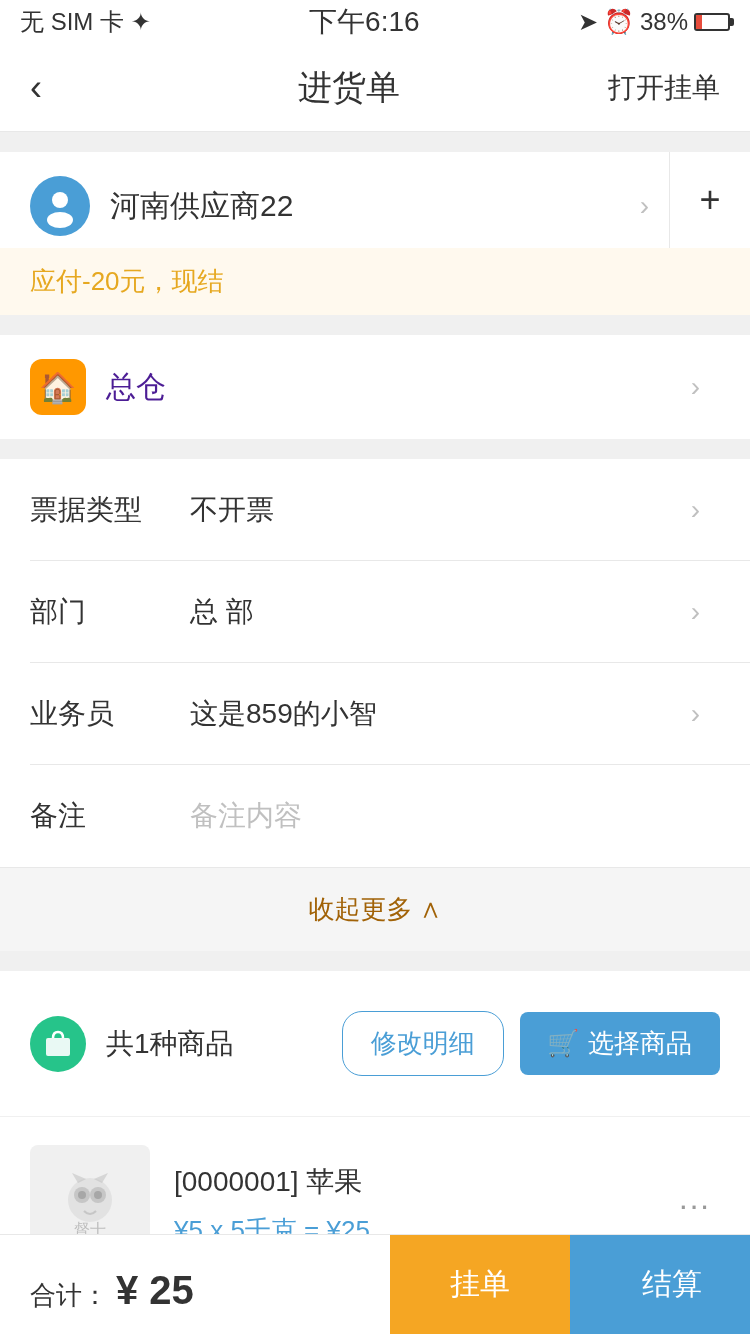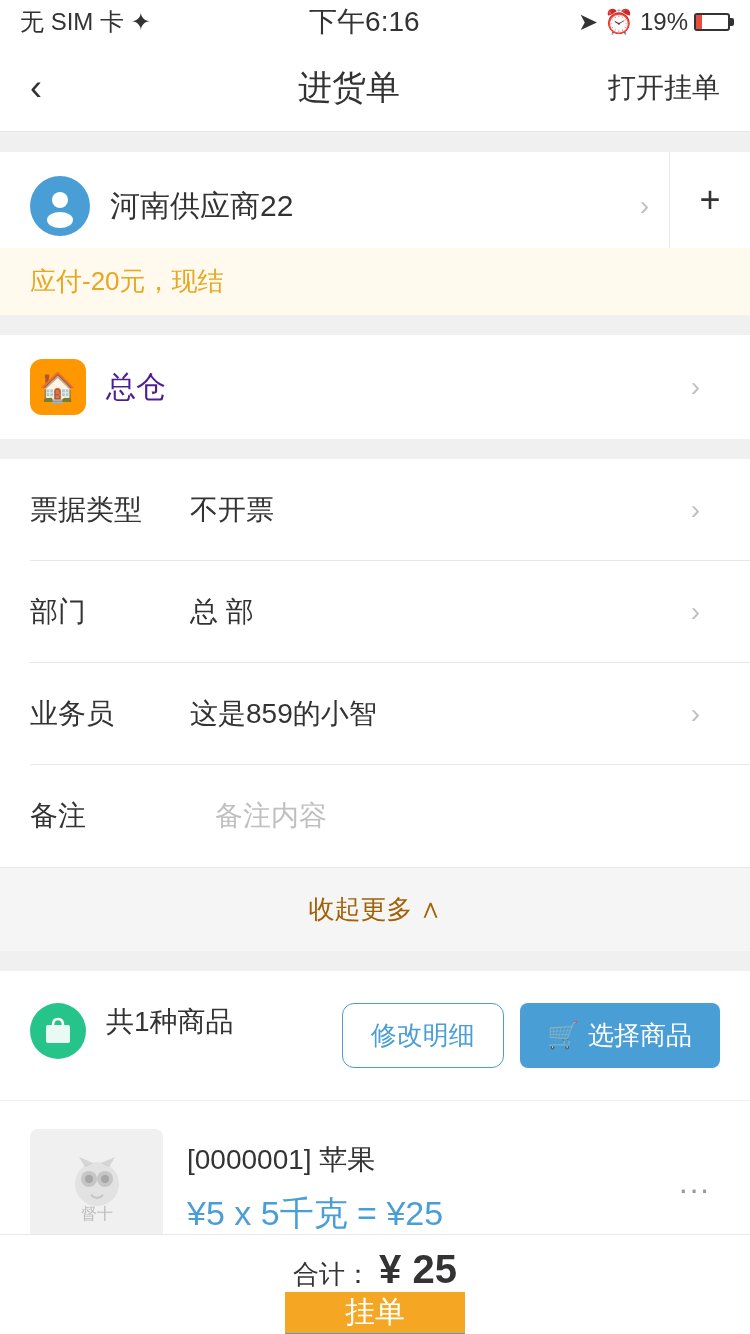--- a/index.html
+++ b/index.html
@@ -154,41 +154,42 @@
       padding: 24px;
       font-size: 26px;
       color: #a16207;
       border-top: 1px solid #e8e8e8;
     }
 
     
     .products-header {
       background: #fff;
       display: flex;
-      padding: 32px 30px;
+      align-items: center;
+      padding: 40px 30px;
       margin-top: 20px;
     }
     .products-icon {
       width: 56px;
       height: 56px;
       border-radius: 50%;
       background: #26c48a;
       display: flex;
       align-items: center;
       justify-content: center;
       margin-right: 20px;
       font-size: 26px;
       color: #fff;
     }
     .products-count { flex: 1; font-size: 28px; color: #333; }
     .btn-outline {
       border: 1px solid #4a9ed6;
       color: #4a9ed6;
       background: #fff;
-      border-radius: 12px;
+      border-radius: 20px;
       padding: 14px 28px;
       font-size: 26px;
       margin-right: 16px;
     }
     .btn-primary {
       background: #4a9ed6;
       color: #fff;
       border: none;
       border-radius: 8px;
       padding: 14px 28px;
@@ -201,47 +202,46 @@
     
     .product-item {
       background: #fff;
       margin-top: 1px;
       display: flex;
       align-items: center;
       padding: 28px 30px;
       gap: 24px;
     }
     .product-thumb {
-      width: 133px;
+      width: 120px;
       height: 120px;
       background: #f0f0f0;
       border-radius: 8px;
       display: flex;
       align-items: center;
       justify-content: center;
       flex-shrink: 0;
     }
     .product-info { flex: 1; }
     .product-name { font-size: 28px; color: #333; margin-bottom: 12px; }
-    .product-price { font-size: 34px; color: #333; }
+    .product-price { font-size: 26px; color: #333; }
     .product-price span { color: #4a9ed6; }
     .product-more { color: #999; font-size: 32px; padding: 0 10px; }
 
     
     .bottom-gap { height: 180px; }
     .bottom-bar {
       position: fixed;
       bottom: 0;
       width: 750px;
       height: 100px;
       display: flex;
       align-items: center;
       background: #fff;
       border-top: 1px solid #e8e8e8;
-      flex-direction: column;
     }
     .total-section {
       flex: 1;
       padding: 0 30px;
     }
     .btn-hang {
       width: 180px;
       height: 100px;
       background: #f5a623;
       color: #fff;
@@ -268,21 +268,21 @@
 <body>
 
 <div class="status-bar">
   <div class="status-left">
     <span>无 SIM 卡 ✦</span>
   </div>
   <div class="status-center">下午6:16</div>
   <div class="status-right">
     <span>➤</span>
     <span>⏰</span>
-    <span>19%</span>
+    <span>38%</span>
     <span style="display:inline-block;width:36px;height:18px;border:2px solid #333;border-radius:3px;position:relative;">
       <span style="display:block;width:20%;height:100%;background:#e74c3c;"></span>
       <span style="position:absolute;right:-6px;top:3px;width:4px;height:8px;background:#333;border-radius:0 2px 2px 0;"></span>
     </span>
   </div>
 </div>
 
 <div class="nav-bar">
   <span class="nav-back">‹</span>
   <span class="nav-title">进货单</span>
@@ -329,21 +329,21 @@
   <div class="form-row">
     <span class="form-label">部门</span>
     <span class="form-value">总 部</span>
     <span class="chevron">›</span>
   </div>
   <div class="form-row">
     <span class="form-label">业务员</span>
     <span class="form-value">这是859的小智</span>
     <span class="chevron">›</span>
   </div>
-  <div class="form-row" style="border-bottom: none; gap: 25px;">
+  <div class="form-row" style="border-bottom: none;">
     <span class="form-label">备注</span>
     <span class="form-value-placeholder">备注内容</span>
   </div>
 </div>
 
 <div class="collapse-btn">收起更多 ∧</div>
 
 <div class="products-header">
   <div class="products-icon">
     <svg width="32" height="32" viewBox="0 0 32 32" fill="white">

